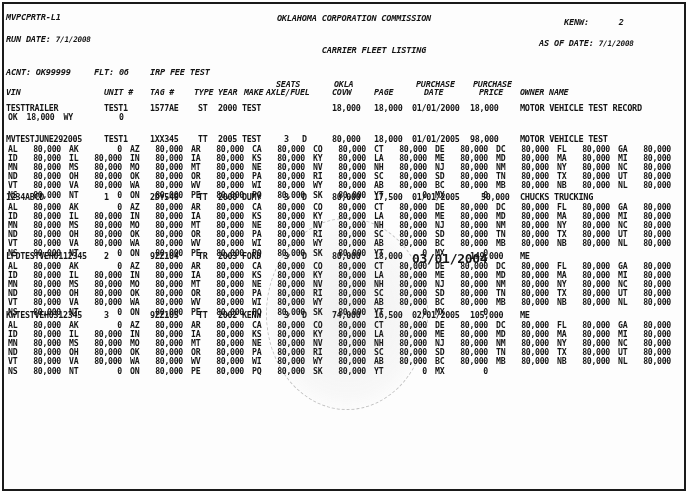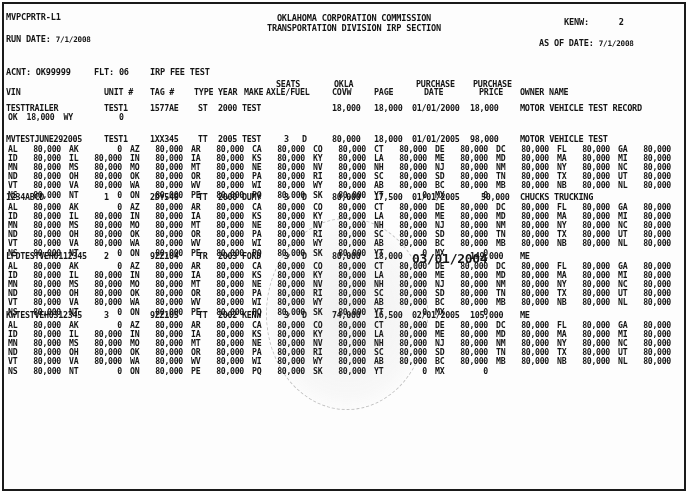--- a/index.html
+++ b/index.html
@@ -3,21 +3,21 @@
 <meta charset="utf-8">
 <style>
   html, body { margin: 0; padding: 0; background: #ffffff; }
   body { width: 692px; height: 497px; overflow: hidden; position: relative; }
   .page {
     position: absolute; left: 2px; top: 2px; width: 684px; height: 489px;
     border: 2px solid #1a1a1a; box-sizing: border-box; background: #fdfdfd;
     font-family: "DejaVu Sans Mono", "Liberation Mono", monospace;
     color: #151515; font-weight: bold;
   }
-  .abs { position: absolute; white-space: pre; }
+  .abs { position: absolute; white-space: pre; font-style: italic; }
   .t { font-size: 8.4px; line-height: 9px; letter-spacing: -0.2px; }
   .hdr { font-size: 8.6px; }
   .center { text-align: center; }
   .row { position: absolute; left: 4px; height: 9.3px; width: 680px; }
   .cell { position: absolute; top: 0; white-space: pre; font-size: 8.2px; letter-spacing: -0.3px; }
   .r { text-align: right; }
   .stamp {
     position: absolute; left: 262px; top: 214px; width: 160px; height: 190px;
     border-radius: 50%; border: 1px dashed rgba(90,90,90,0.35);
     background: radial-gradient(ellipse at center, rgba(120,120,120,0.10) 0%, rgba(120,120,120,0.04) 60%, rgba(255,255,255,0) 75%);
@@ -26,21 +26,21 @@
 </style>
 </head>
 <body>
 
 <div class="page" id="page">
 
   <div class="abs t hdr" style="left:2px;top:9px;">MVPCPRTR-L1</div>
   <div class="abs t hdr" style="left:2px;top:31px;"><span>RUN DATE:</span> <span style="font-size:7.6px;">7/1/2008</span></div>
 
   <div class="abs t hdr center" style="left:180px;top:10px;width:340px;text-align:center;">OKLAHOMA CORPORATION COMMISSION</div>
-  <div class="abs t hdr center" style="left:180px;top:20px;width:340px;">TRANSPORTATION DIVISION IRP SECTION</div>
+  <div class="abs t hdr center" style="left:200px;top:42px;width:340px;">CARRIER FLEET LISTING</div>
 
   <div class="abs t hdr" style="left:560px;top:14px;"><span>KENW:</span>      <span>2</span></div>
   <div class="abs t hdr" style="left:535px;top:35px;"><span>AS OF DATE:</span> <span style="font-size:7.6px;">7/1/2008</span></div>
 
   <div class="abs t hdr" style="left:2px;top:64px;"><span>ACNT:</span> <span>OK99999</span></div>
   <div class="abs t hdr" style="left:90px;top:64px;"><span>FLT:</span> <span>06</span></div>
   <div class="abs t hdr" style="left:146px;top:64px;">IRP FEE TEST</div>
 
   <div>
     <div class="abs t" style="left:2px;top:84px;">VIN</div>

